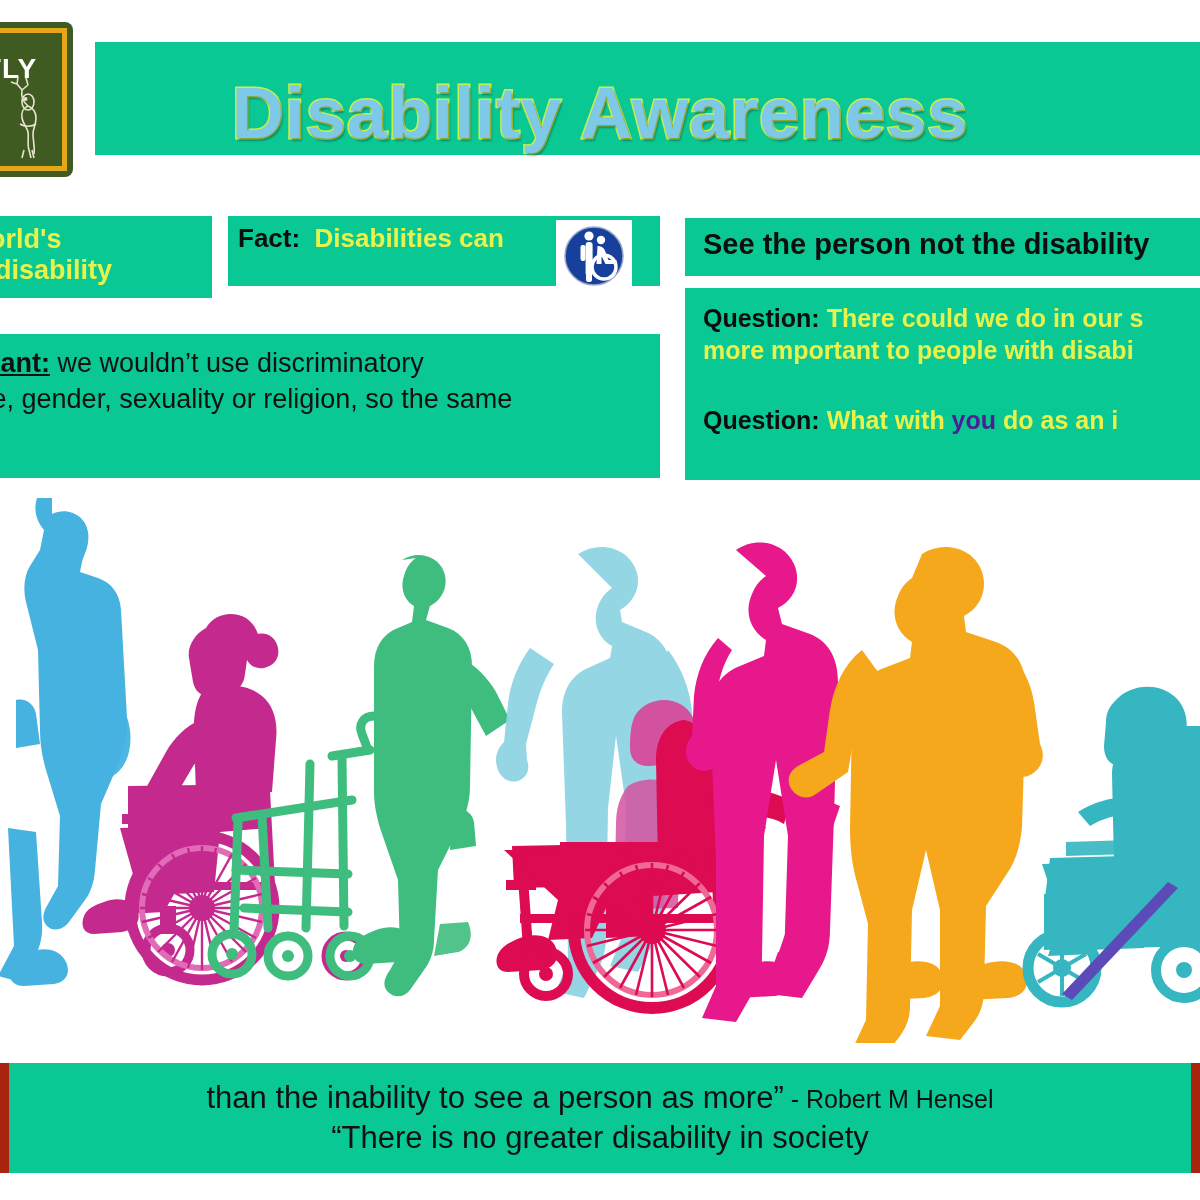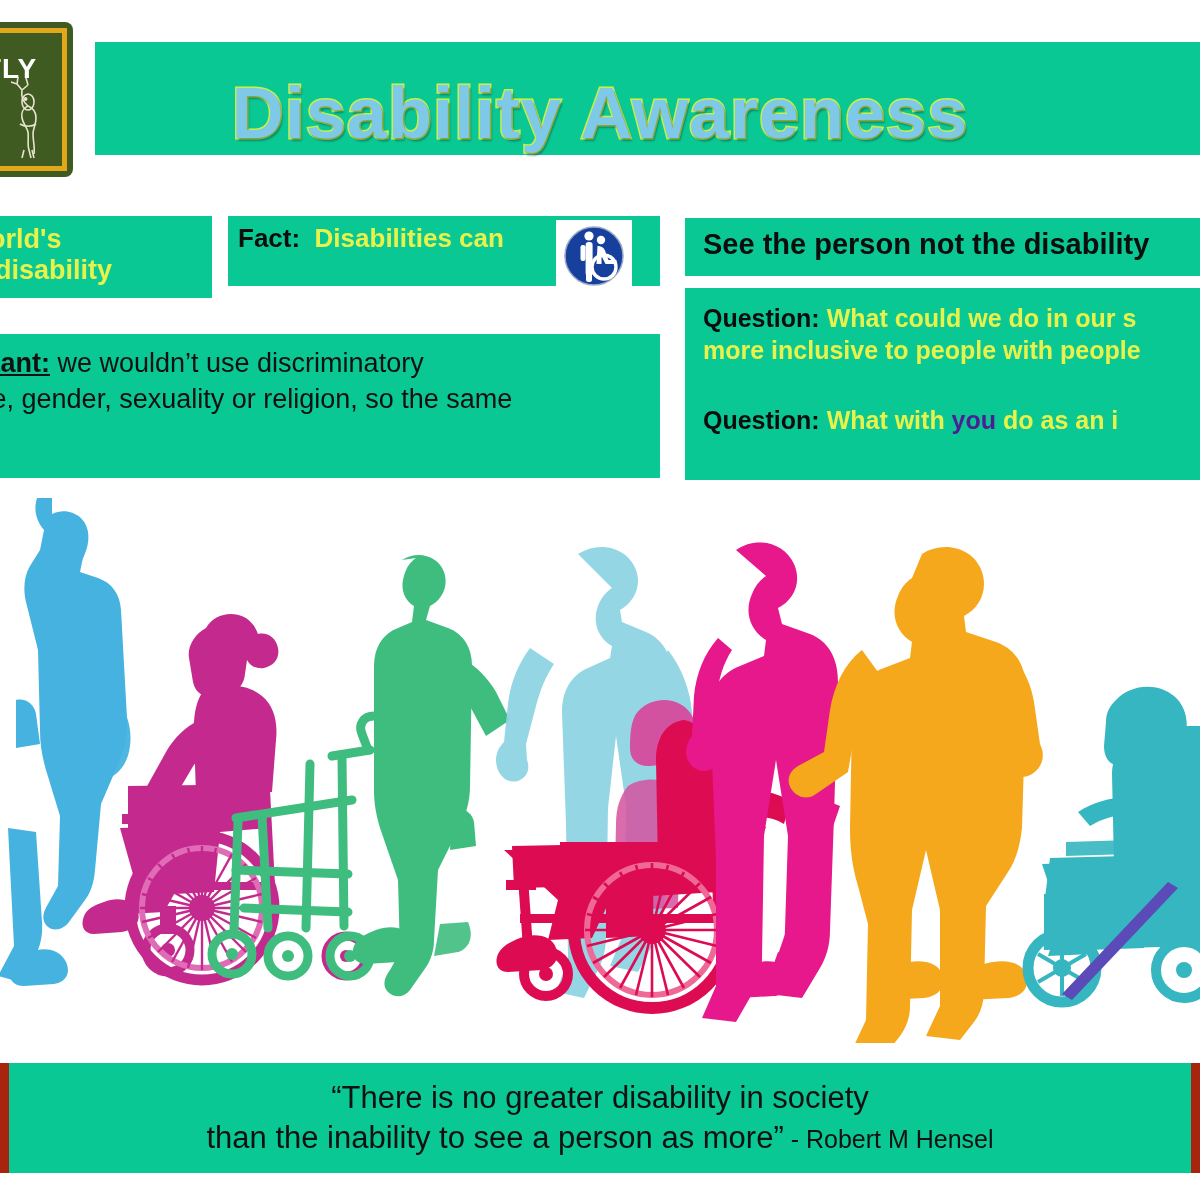--- a/index.html
+++ b/index.html
@@ -157,24 +157,24 @@
     <div class="l">bilities</div>
   </div>
 
   <div class="box" id="box-see">
     <div class="l">See the person not the disability</div>
   </div>
 
   <div class="box" id="box-questions">
     <div class="q">
       <span class="kw-black">Question:</span>
-      <span class="kw-yellow">What could we do in our s</span>
+      <span class="kw-yellow">There could we do in our s</span>
     </div>
     <div class="q">
-      <span class="kw-yellow">more inclusive to people with people</span>
+      <span class="kw-yellow">more mportant to people with disabi</span>
     </div>
     <div class="q q2">
       <span class="kw-black">Question:</span>
       <span class="kw-yellow">What with </span><span class="kw-white">you</span><span class="kw-yellow"> do as an i</span>
     </div>
   </div>
 
   <div class="illustration">
     <svg width="1200" height="545" viewBox="0 0 1200 545">
       <rect x="0" y="0" width="1200" height="545" fill="#ffffff"></rect>
@@ -419,22 +419,22 @@
       </g>
 
       <g>
         <path d="M1168 384 l10 6 l-106 112 l-10 -6 z" fill="#5b4bb8"></path>
       </g>
     </svg>
   </div>
 
   <div class="quote-wrap">
     <div class="quote-box">
-      <div class="quote-line">“There is no greater disability in society</div>
       <div class="quote-line">
         <span>than the inability to see a person as more”</span><span class="quote-attr"> - Robert M Hensel</span>
       </div>
+      <div class="quote-line">“There is no greater disability in society</div>
     </div>
     <div class="redbar left"></div>
     <div class="redbar right"></div>
   </div>
 
 </div>
 
 </body></html>

